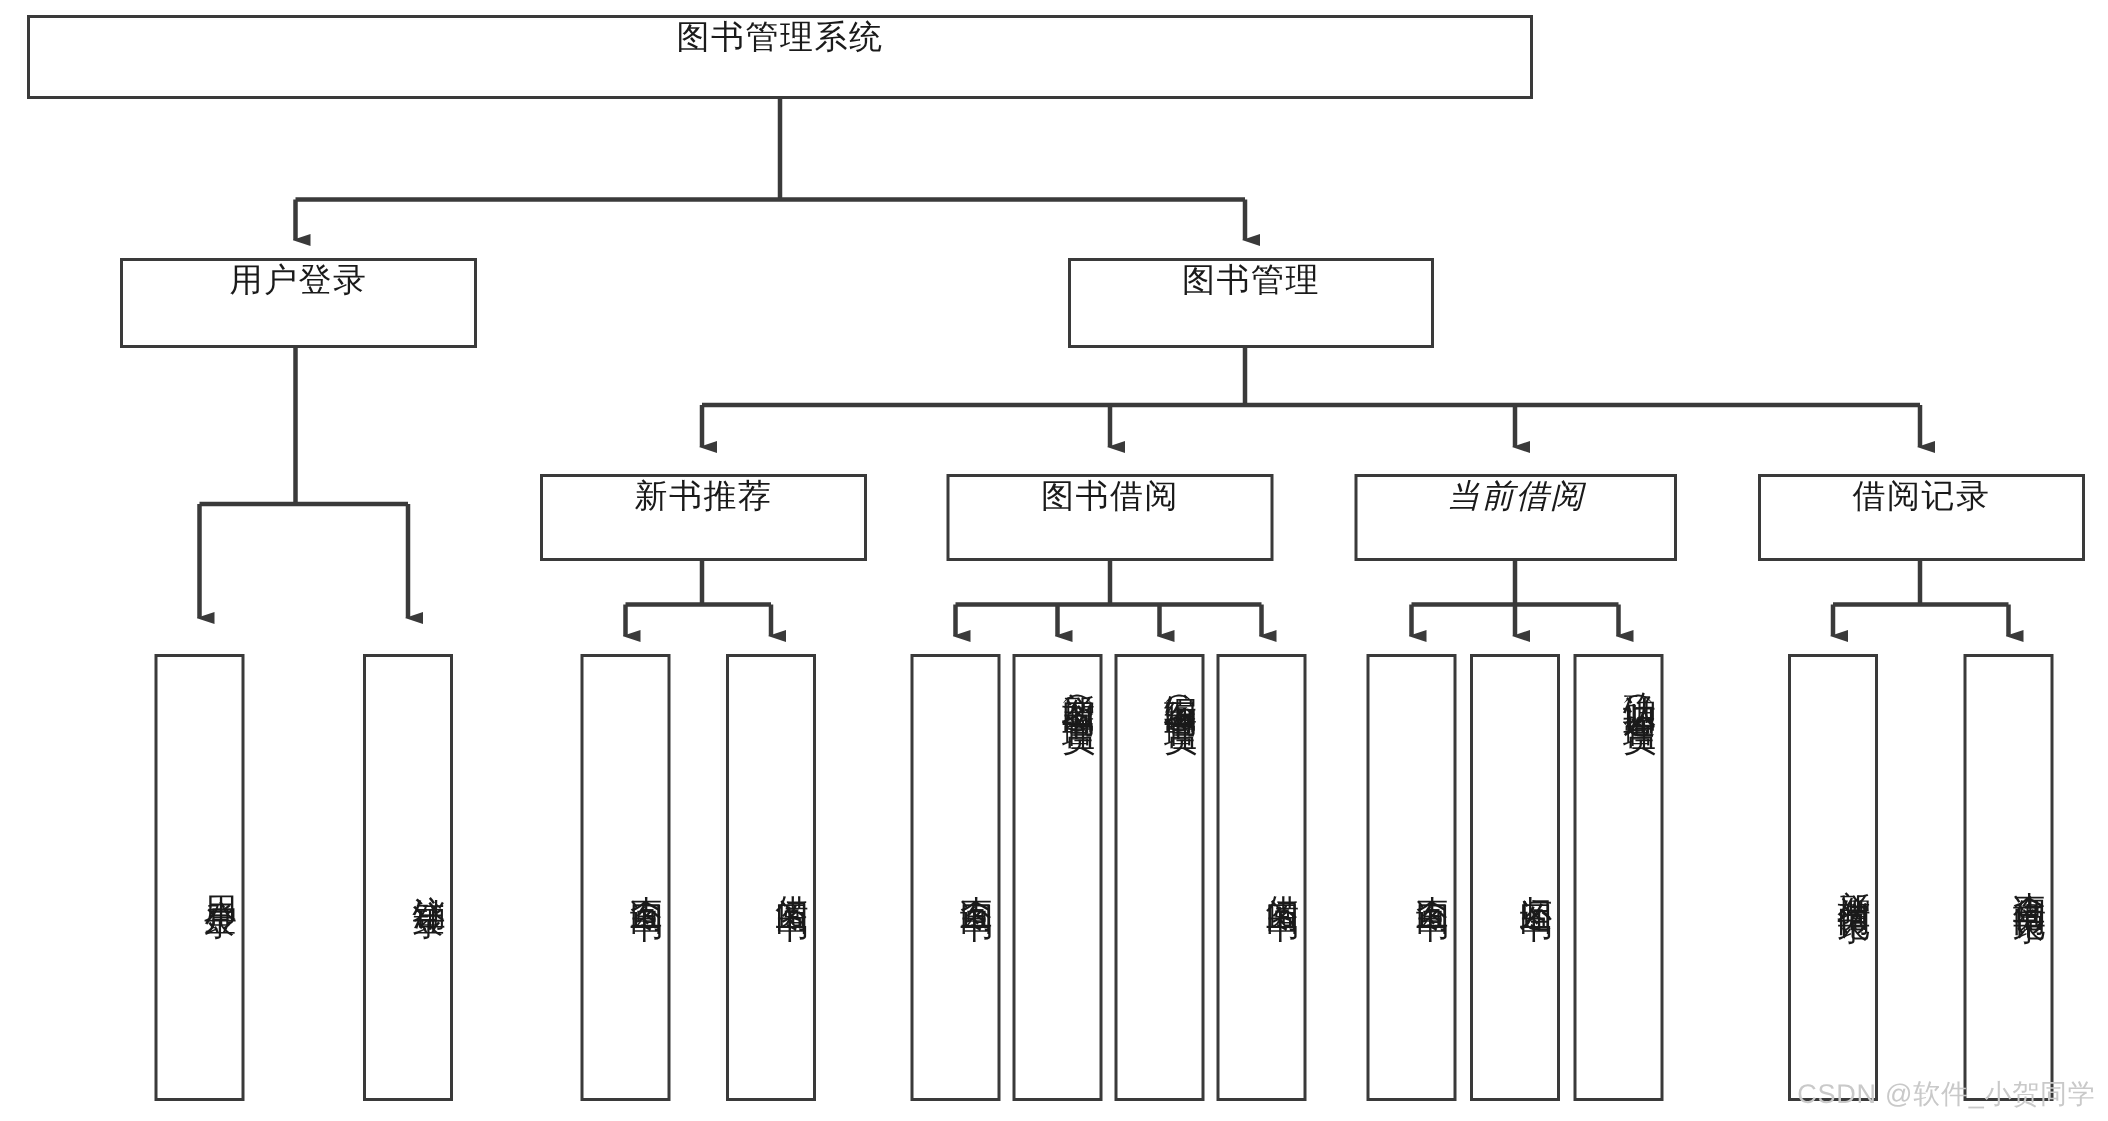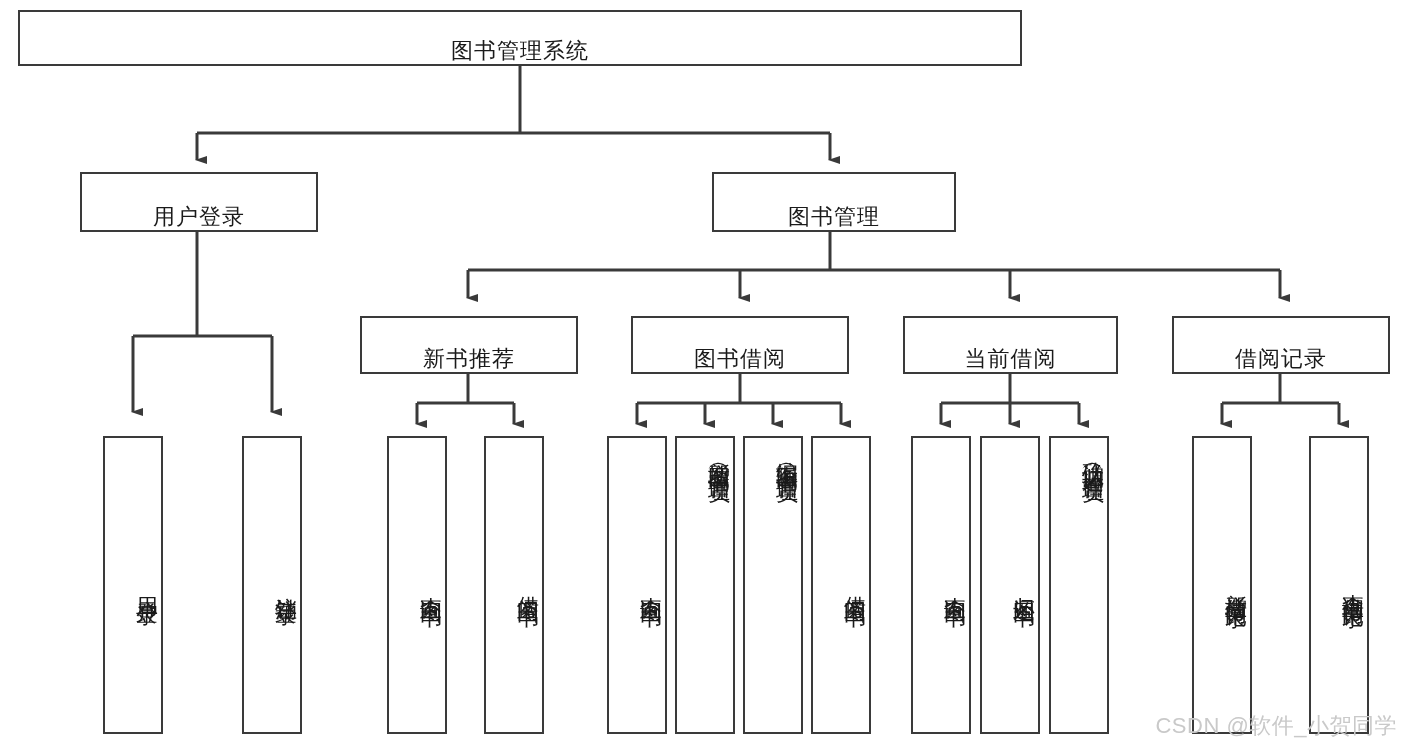--- a/index.html
+++ b/index.html
@@ -24,21 +24,21 @@
     width: 1405px;
     height: 747px;
     pointer-events: none;
   }
   .node {
     position: absolute;
     box-sizing: border-box;
     background: #ffffff;
     border: 2px solid #3a3a3a;
     display: flex;
-    align-items: flex-end;
+    align-items: flex-start;
     justify-content: center;
     color: #1a1a1a;
     z-index: 2;
   }
   .node.horiz {
     font-size: 22px;
     letter-spacing: 1px;
     line-height: 1.2;
   }
   .node.vert {
@@ -60,21 +60,21 @@
     display: block;
   }
   .node.vert.centerv {
     align-items: flex-start;
     justify-content: center;
   }
   .watermark {
     position: absolute;
     right: 8px;
     bottom: 6px;
-    font-size: 22px;
+    font-size: 18px;
     color: #c9c9c9;
     letter-spacing: 0.5px;
     z-index: 3;
     white-space: nowrap;
   }
 </style>
 </head>
 <body>
 
 <div id="canvas">
@@ -142,21 +142,21 @@
   <div class="node horiz" style="left:712px; top:172px; width:244px; height:60px;">
     <span>图书管理</span>
   </div>
 
   <div class="node horiz" style="left:631px; top:316px; width:218px; height:58px;">
     <span>图书借阅</span>
   </div>
   <div class="node horiz" style="left:360px; top:316px; width:218px; height:58px;">
     <span>新书推荐</span>
   </div>
-  <div class="node horiz" style="left:903px; top:316px; width:215px; height:58px;">
+  <div class="node horiz" style="left:903px; top:316px; width:215px; height:58px;font-style:italic;">
     <span>当前借阅</span>
   </div>
   <div class="node horiz" style="left:1172px; top:316px; width:218px; height:58px;">
     <span>借阅记录</span>
   </div>
 
   <div class="node vert centerv" style="left:103px; top:436px; width:60px; height:298px;">
     <span class="vtext">用户登录</span>
   </div>
   <div class="node vert centerv" style="left:242px; top:436px; width:60px; height:298px;">

